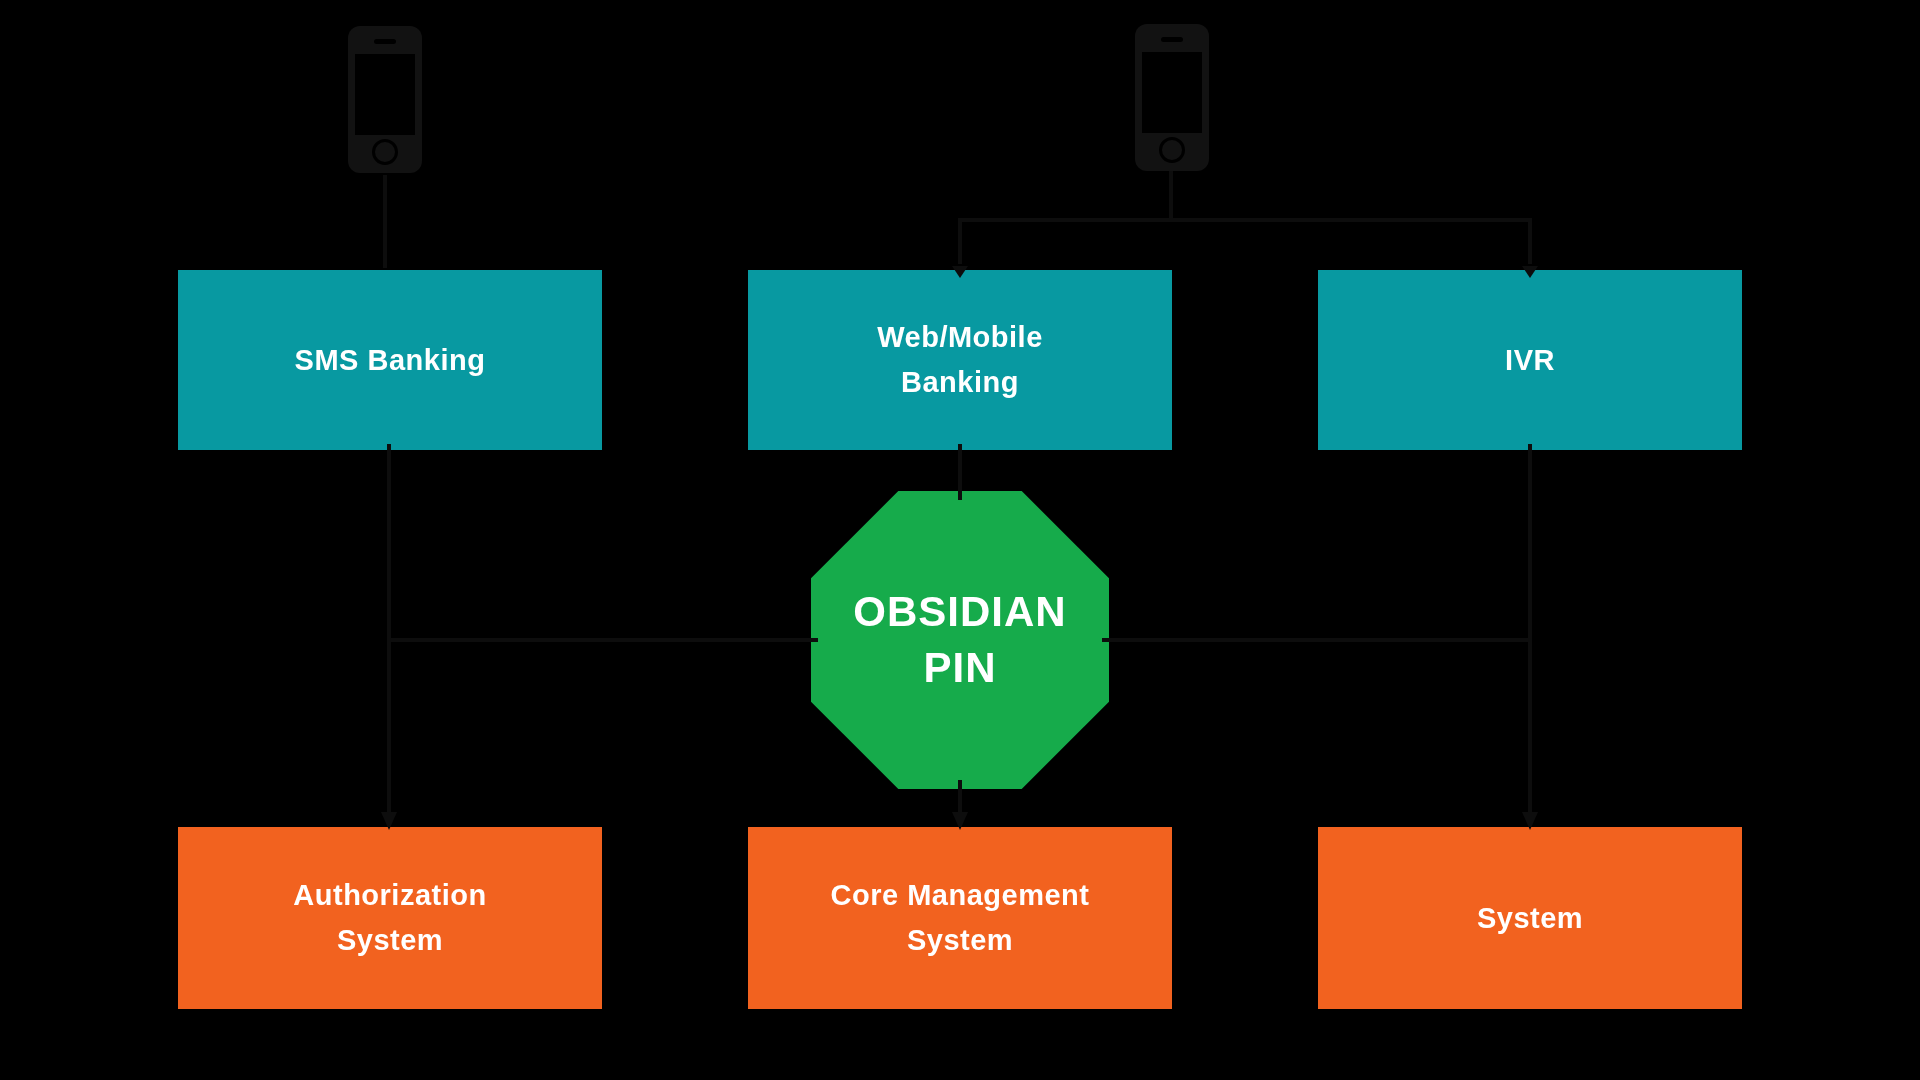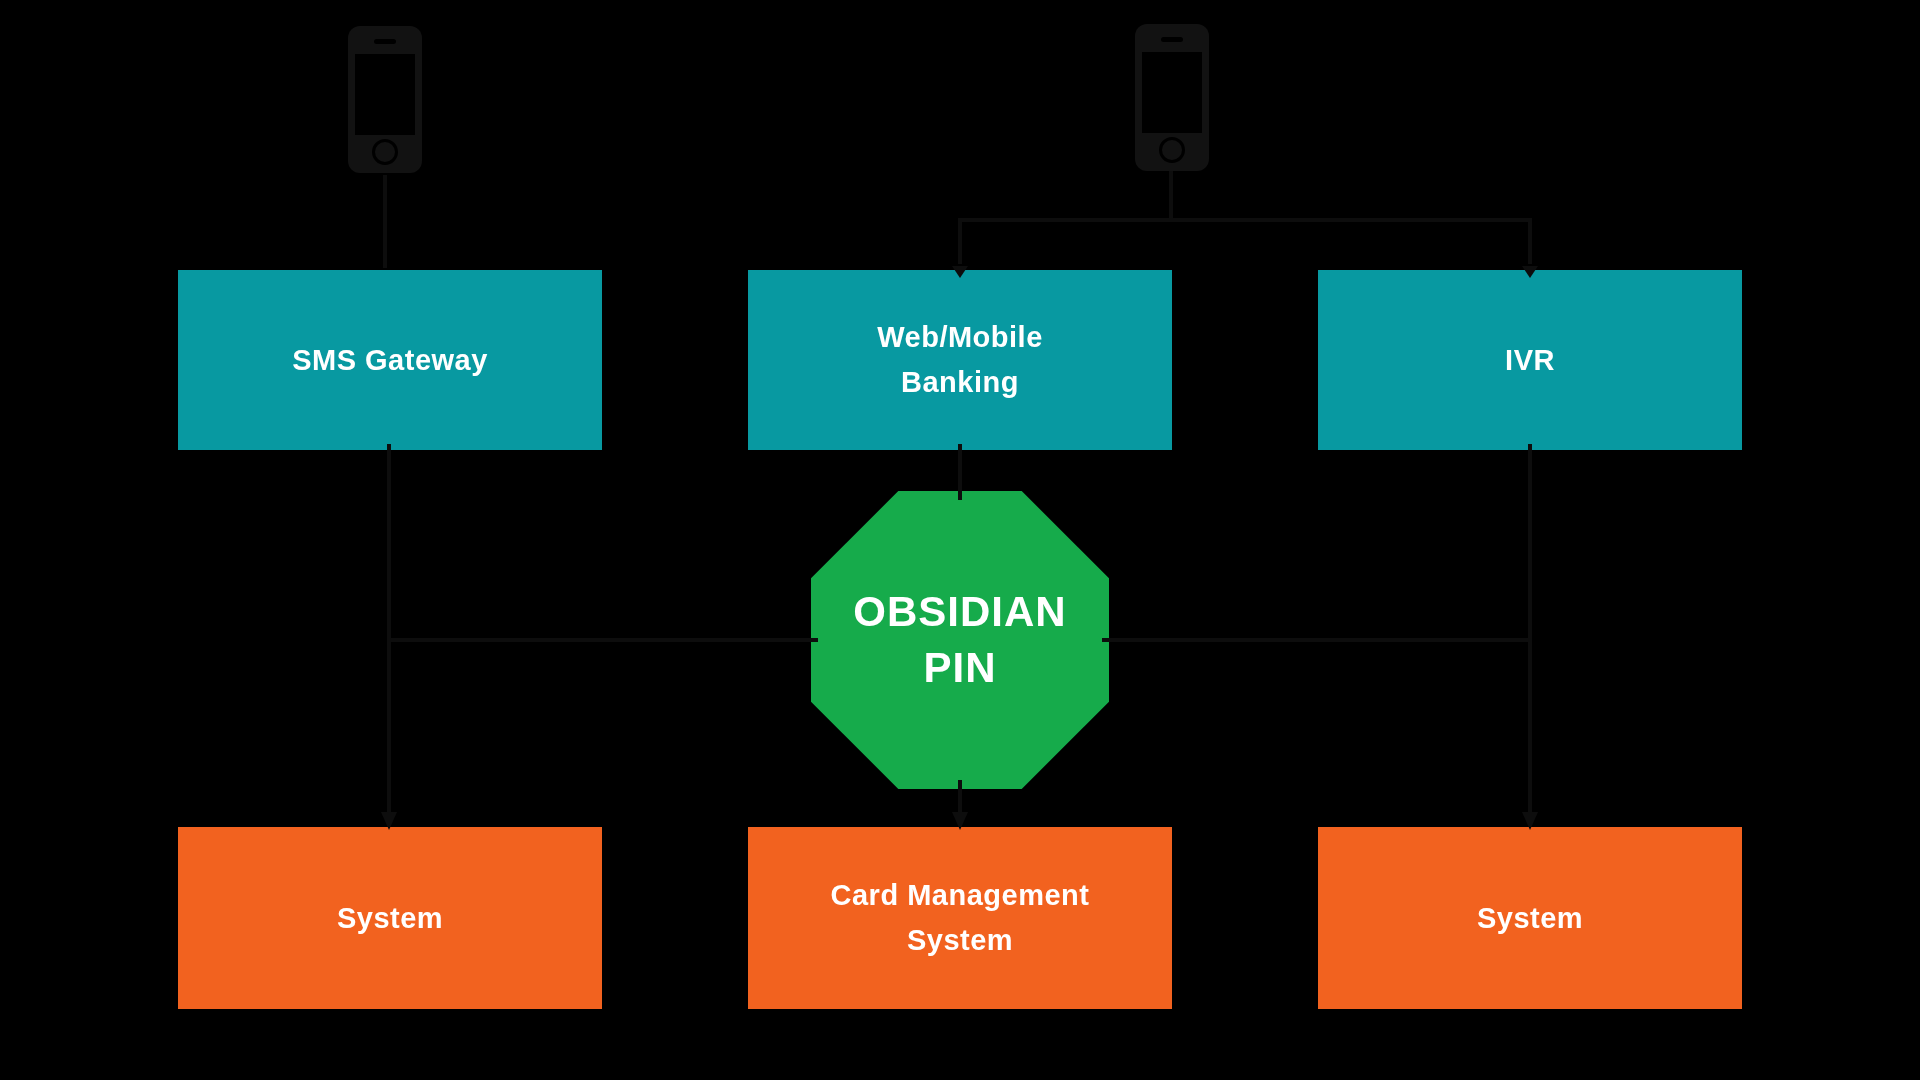--- a/index.html
+++ b/index.html
@@ -124,42 +124,43 @@
     <div class="phone-home"></div>
   </div>
 
   <div class="phone phone-right">
     <div class="phone-speaker"></div>
     <div class="phone-screen"></div>
     <div class="phone-home"></div>
   </div>
 
   <div class="node channel col-left">
-    <span class="node-line">SMS Gateway</span>
+    <span class="node-line">SMS Banking</span>
 
   </div>
   <div class="node channel col-right">
     <span class="node-line">IVR</span>
 
   </div>
   <div class="node channel col-center">
     <span class="node-line">Web/Mobile</span>
     <span class="node-line">Banking</span>
   </div>
 
   <div class="octagon">
     <span class="node-line">OBSIDIAN</span>
     <span class="node-line">PIN</span>
   </div>
 
   <div class="node system col-left">
+    <span class="node-line">Authorization</span>
     <span class="node-line">System</span>
   </div>
   <div class="node system col-center">
-    <span class="node-line">Card Management</span>
+    <span class="node-line">Core Management</span>
     <span class="node-line">System</span>
   </div>
   <div class="node system col-right">
     <span class="node-line">System</span>
   </div>
 
   <svg class="connectors" viewBox="0 0 1920 1080" xmlns="http://www.w3.org/2000/svg">
 
     <line x1="385" y1="175" x2="385" y2="268"></line>
 

